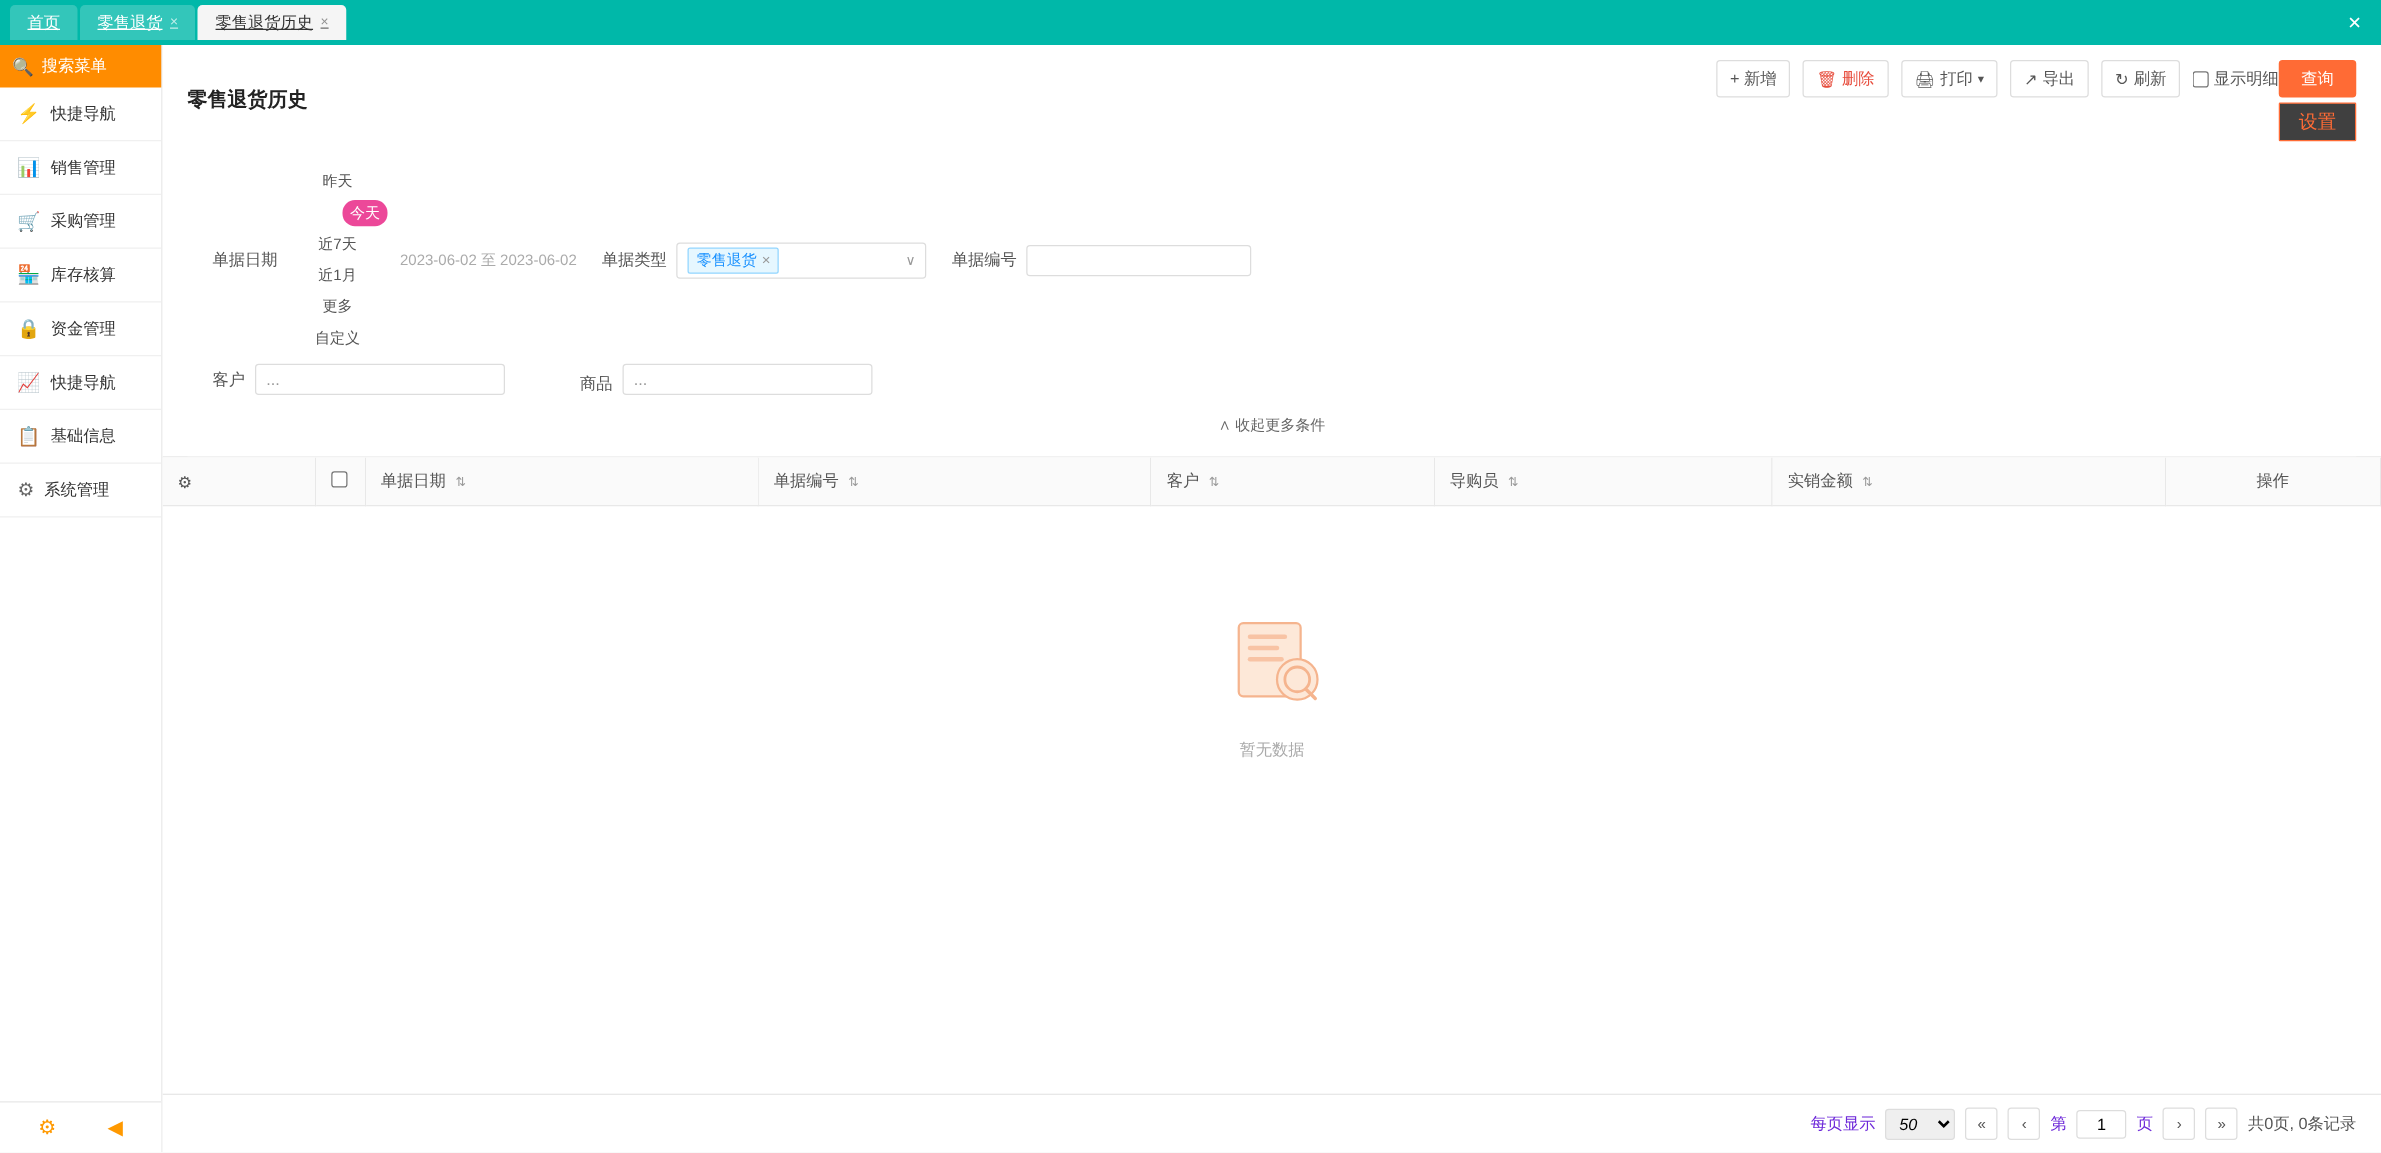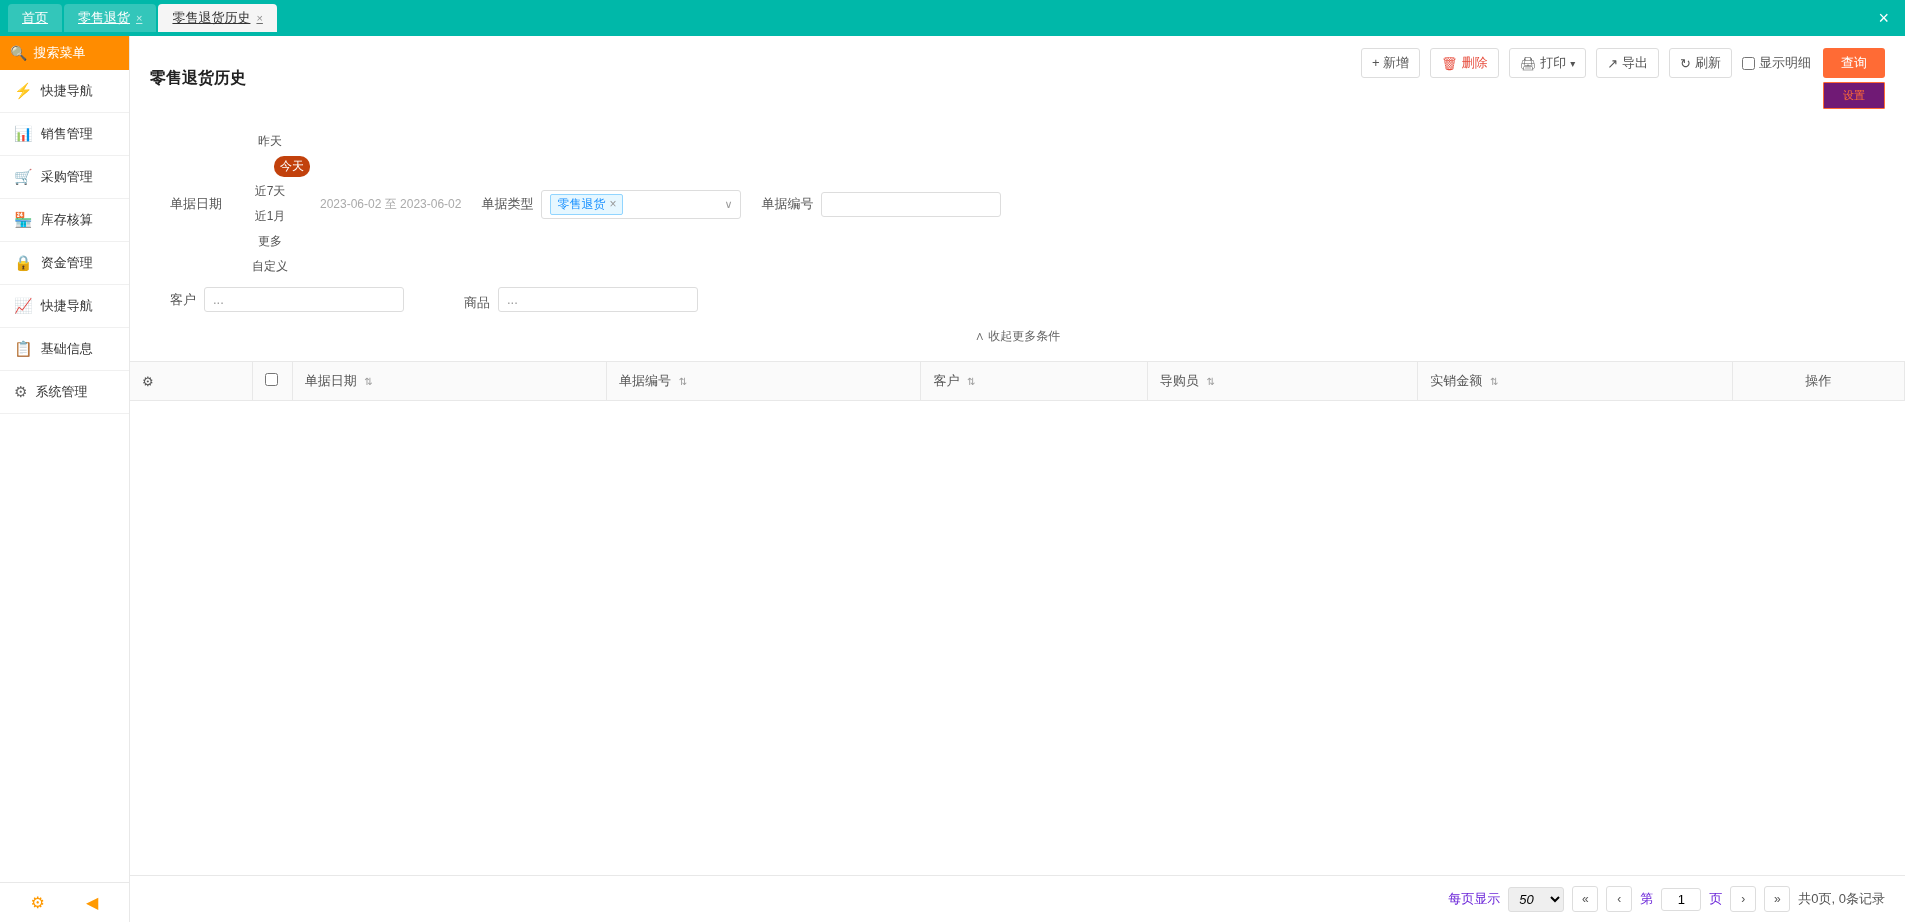--- a/index.html
+++ b/index.html
@@ -87,22 +87,22 @@
       padding: 5px 10px; border: 1px solid #ddd;
       background: #fff; border-radius: 3px; cursor: pointer;
       font-size: 13px; color: #555;
     }
     .toolbar-btn.danger { color: #e74c3c; }
     .btn-query {
       background: #ff6b35; color: #fff; border: none;
       padding: 6px 18px; border-radius: 3px; cursor: pointer; font-size: 13px;
     }
     .btn-settings {
-      background: #701a75; color: #ff6b35; border: 1px solid #ff6b35;
-      padding: 5px 14px; border-radius: 1px; cursor: pointer; font-size: 11px;
+      background: #404040; color: #ff6b35; border: 1px solid #ff6b35;
+      padding: 5px 14px; border-radius: 1px; cursor: pointer; font-size: 15px;
       display: block; margin-top: 4px;
     }
     .display-toggle { display: flex; align-items: center; gap: 4px; font-size: 13px; color: #555; }
     .display-toggle input { cursor: pointer; }
 
     
     .filter-area {
       padding: 10px 20px;
       background: #fff;
     }
@@ -110,21 +110,21 @@
       display: flex; align-items: center; gap: 20px; margin-bottom: 10px; flex-wrap: wrap;
     }
     .filter-group {
       display: flex; align-items: center; gap: 8px;
     }
     .filter-label { color: #555; font-size: 13px; white-space: nowrap; }
     .date-shortcuts { display: flex; align-items: center; gap: 4px; flex-direction: column; }
     .date-shortcut {
       padding: 2px 6px; border-radius: 2px; cursor: pointer; font-size: 12px; color: #555;
     }
-    .date-shortcut.active { background: #c2410c; color: #fff; border-radius: 10px; margin-left: 44px; }
+    .date-shortcut.active { background: #ec4899; color: #fff; border-radius: 10px; margin-left: 44px; }
     .tag-input {
       display: flex; align-items: center; border: 1px solid #ddd;
       border-radius: 3px; padding: 3px 8px; min-width: 200px; background: #fff;
     }
     .tag { background: #e6f7ff; border: 1px solid #91d5ff; border-radius: 2px; padding: 1px 6px; font-size: 12px; color: #1890ff; display: flex; align-items: center; gap: 4px; }
     .tag .remove { cursor: pointer; color: #999; }
     .tag-input .expand-icon { color: #999; font-size: 11px; margin-left: auto; }
     .dotted-input {
       border: 1px solid #ddd; border-radius: 3px; padding: 4px 8px;
       min-width: 200px; color: #999; font-size: 13px; cursor: pointer;
@@ -247,21 +247,21 @@
       <span class="icon-btn">⚙</span>
       <span class="icon-btn">◀</span>
     </div>
   </div>
 
   <div class="content-area">
 
     <div class="page-header">
       <div class="page-title-row">
         <span class="page-title">零售退货历史</span>
-        <div style="display:flex; align-items:flex-start; gap:12px;">
+        <div style="display:flex; align-items:flex-start; ">
           <div style="display:flex; align-items:center; gap:10px; flex-wrap:wrap;">
             <button class="toolbar-btn">
               <span>+ 新增</span>
             </button>
             <button class="toolbar-btn danger">
               <span style="color:#e74c3c;">🗑</span>
               <span>删除</span>
             </button>
             <button class="toolbar-btn">
               <span>🖨</span>
@@ -378,20 +378,32 @@
             </th>
             <th class="action-col">
               <span>操作</span>
             </th>
           </tr>
         </thead>
         <tbody>
         </tbody>
       </table>
 
+      <div class="empty-state">
+        <svg class="empty-icon" viewBox="0 0 100 100" xmlns="http://www.w3.org/2000/svg">
+          <rect x="20" y="15" width="55" height="65" rx="4" fill="#fde8d8" stroke="#f5b48e" stroke-width="2"></rect>
+          <rect x="28" y="25" width="35" height="4" rx="2" fill="#f5b48e" opacity="0.7"></rect>
+          <rect x="28" y="35" width="28" height="4" rx="2" fill="#f5b48e" opacity="0.7"></rect>
+          <rect x="28" y="45" width="32" height="4" rx="2" fill="#f5b48e" opacity="0.7"></rect>
+          <circle cx="72" cy="65" r="18" fill="#fde8d8" stroke="#f5b48e" stroke-width="2"></circle>
+          <circle cx="72" cy="65" r="11" fill="none" stroke="#f5b48e" stroke-width="2.5"></circle>
+          <line x1="80" y1="74" x2="88" y2="82" stroke="#f5b48e" stroke-width="3" stroke-linecap="round"></line>
+        </svg>
+        <span class="empty-text">暂无数据</span>
+      </div>
     </div>
 
     <div class="pagination-bar">
       <span class="label">每页显示</span>
       <select class="page-size-select">
         <option value="20">20</option>
         <option value="50" selected="">50</option>
         <option value="100">100</option>
       </select>
       <button class="page-nav-btn">

